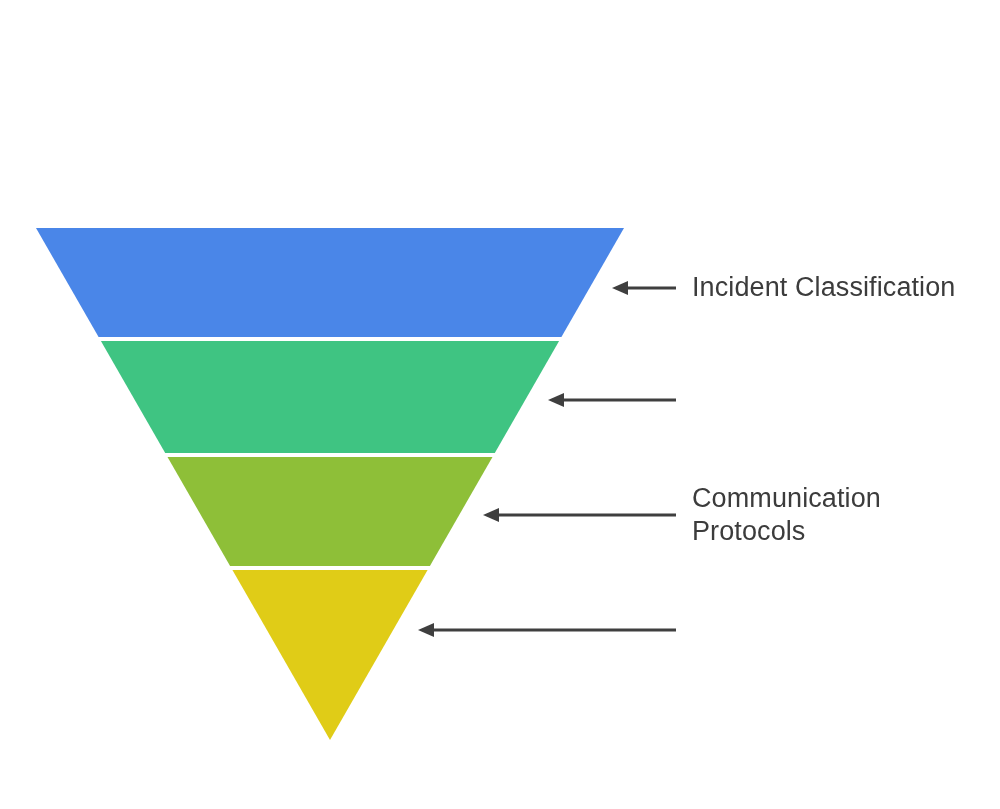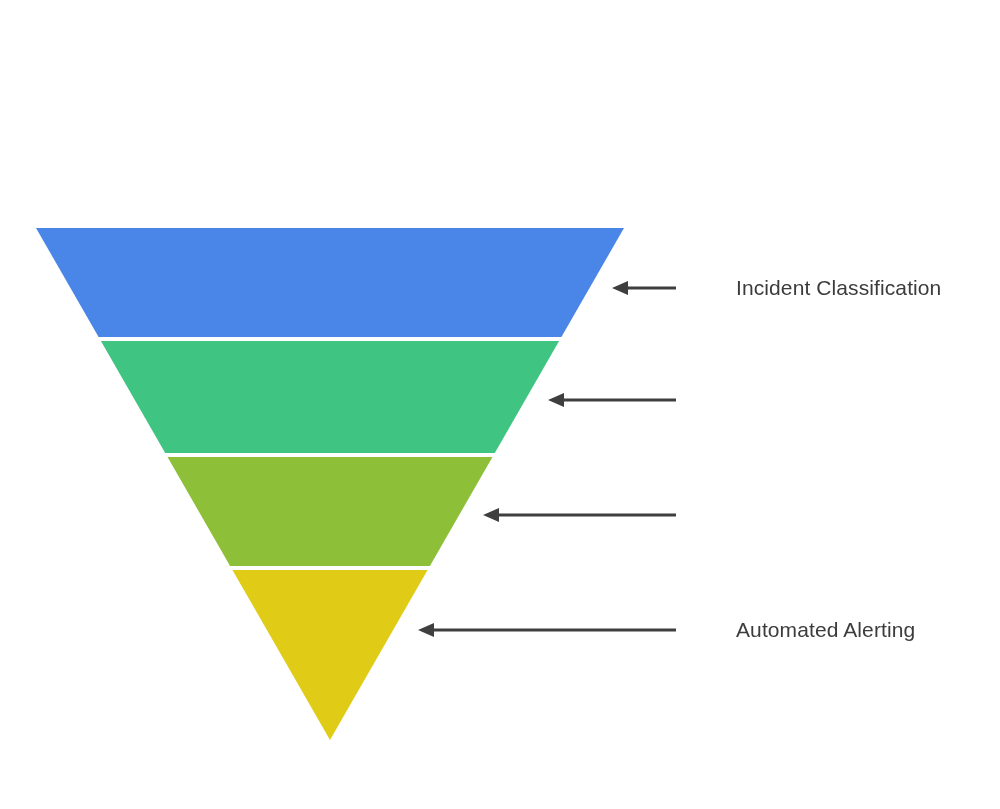--- a/index.html
+++ b/index.html
@@ -22,26 +22,25 @@
   #funnel-svg {
     position: absolute;
     left: 0;
     top: 0;
     width: 1000px;
     height: 809px;
   }
   .funnel-label {
     position: absolute;
     color: #3c3c3c;
-    font-size: 21px;
+    font-size: 27px;
     line-height: 33px;
     font-family: "Liberation Sans", sans-serif;
     white-space: pre-line;
     letter-spacing: 0.1px;
-    margin-left: 44px;
   }
   .lbl-1 { left: 692px; top: 271px; }
   .lbl-2 { left: 692px; top: 368px; }
   .lbl-3 { left: 692px; top: 482px; }
   .lbl-4 { left: 692px; top: 613px; }
 </style>
 </head>
 <body>
 
 <div id="canvas">
@@ -74,16 +73,17 @@
     <g>
       <line x1="676" y1="630" x2="431" y2="630" stroke="#3f3f3f" stroke-width="3"></line>
       <polygon points="418,630 434,623 434,637" fill="#3f3f3f"></polygon>
     </g>
 
   </svg>
 
   <div class="funnel-label lbl-1">Incident Classification</div>
 
 
+  <div class="funnel-label lbl-3">Communication
+Protocols</div>
 
-  <div class="funnel-label lbl-4">Automated Alerting</div>
 
 </div>
 
 </body></html>

